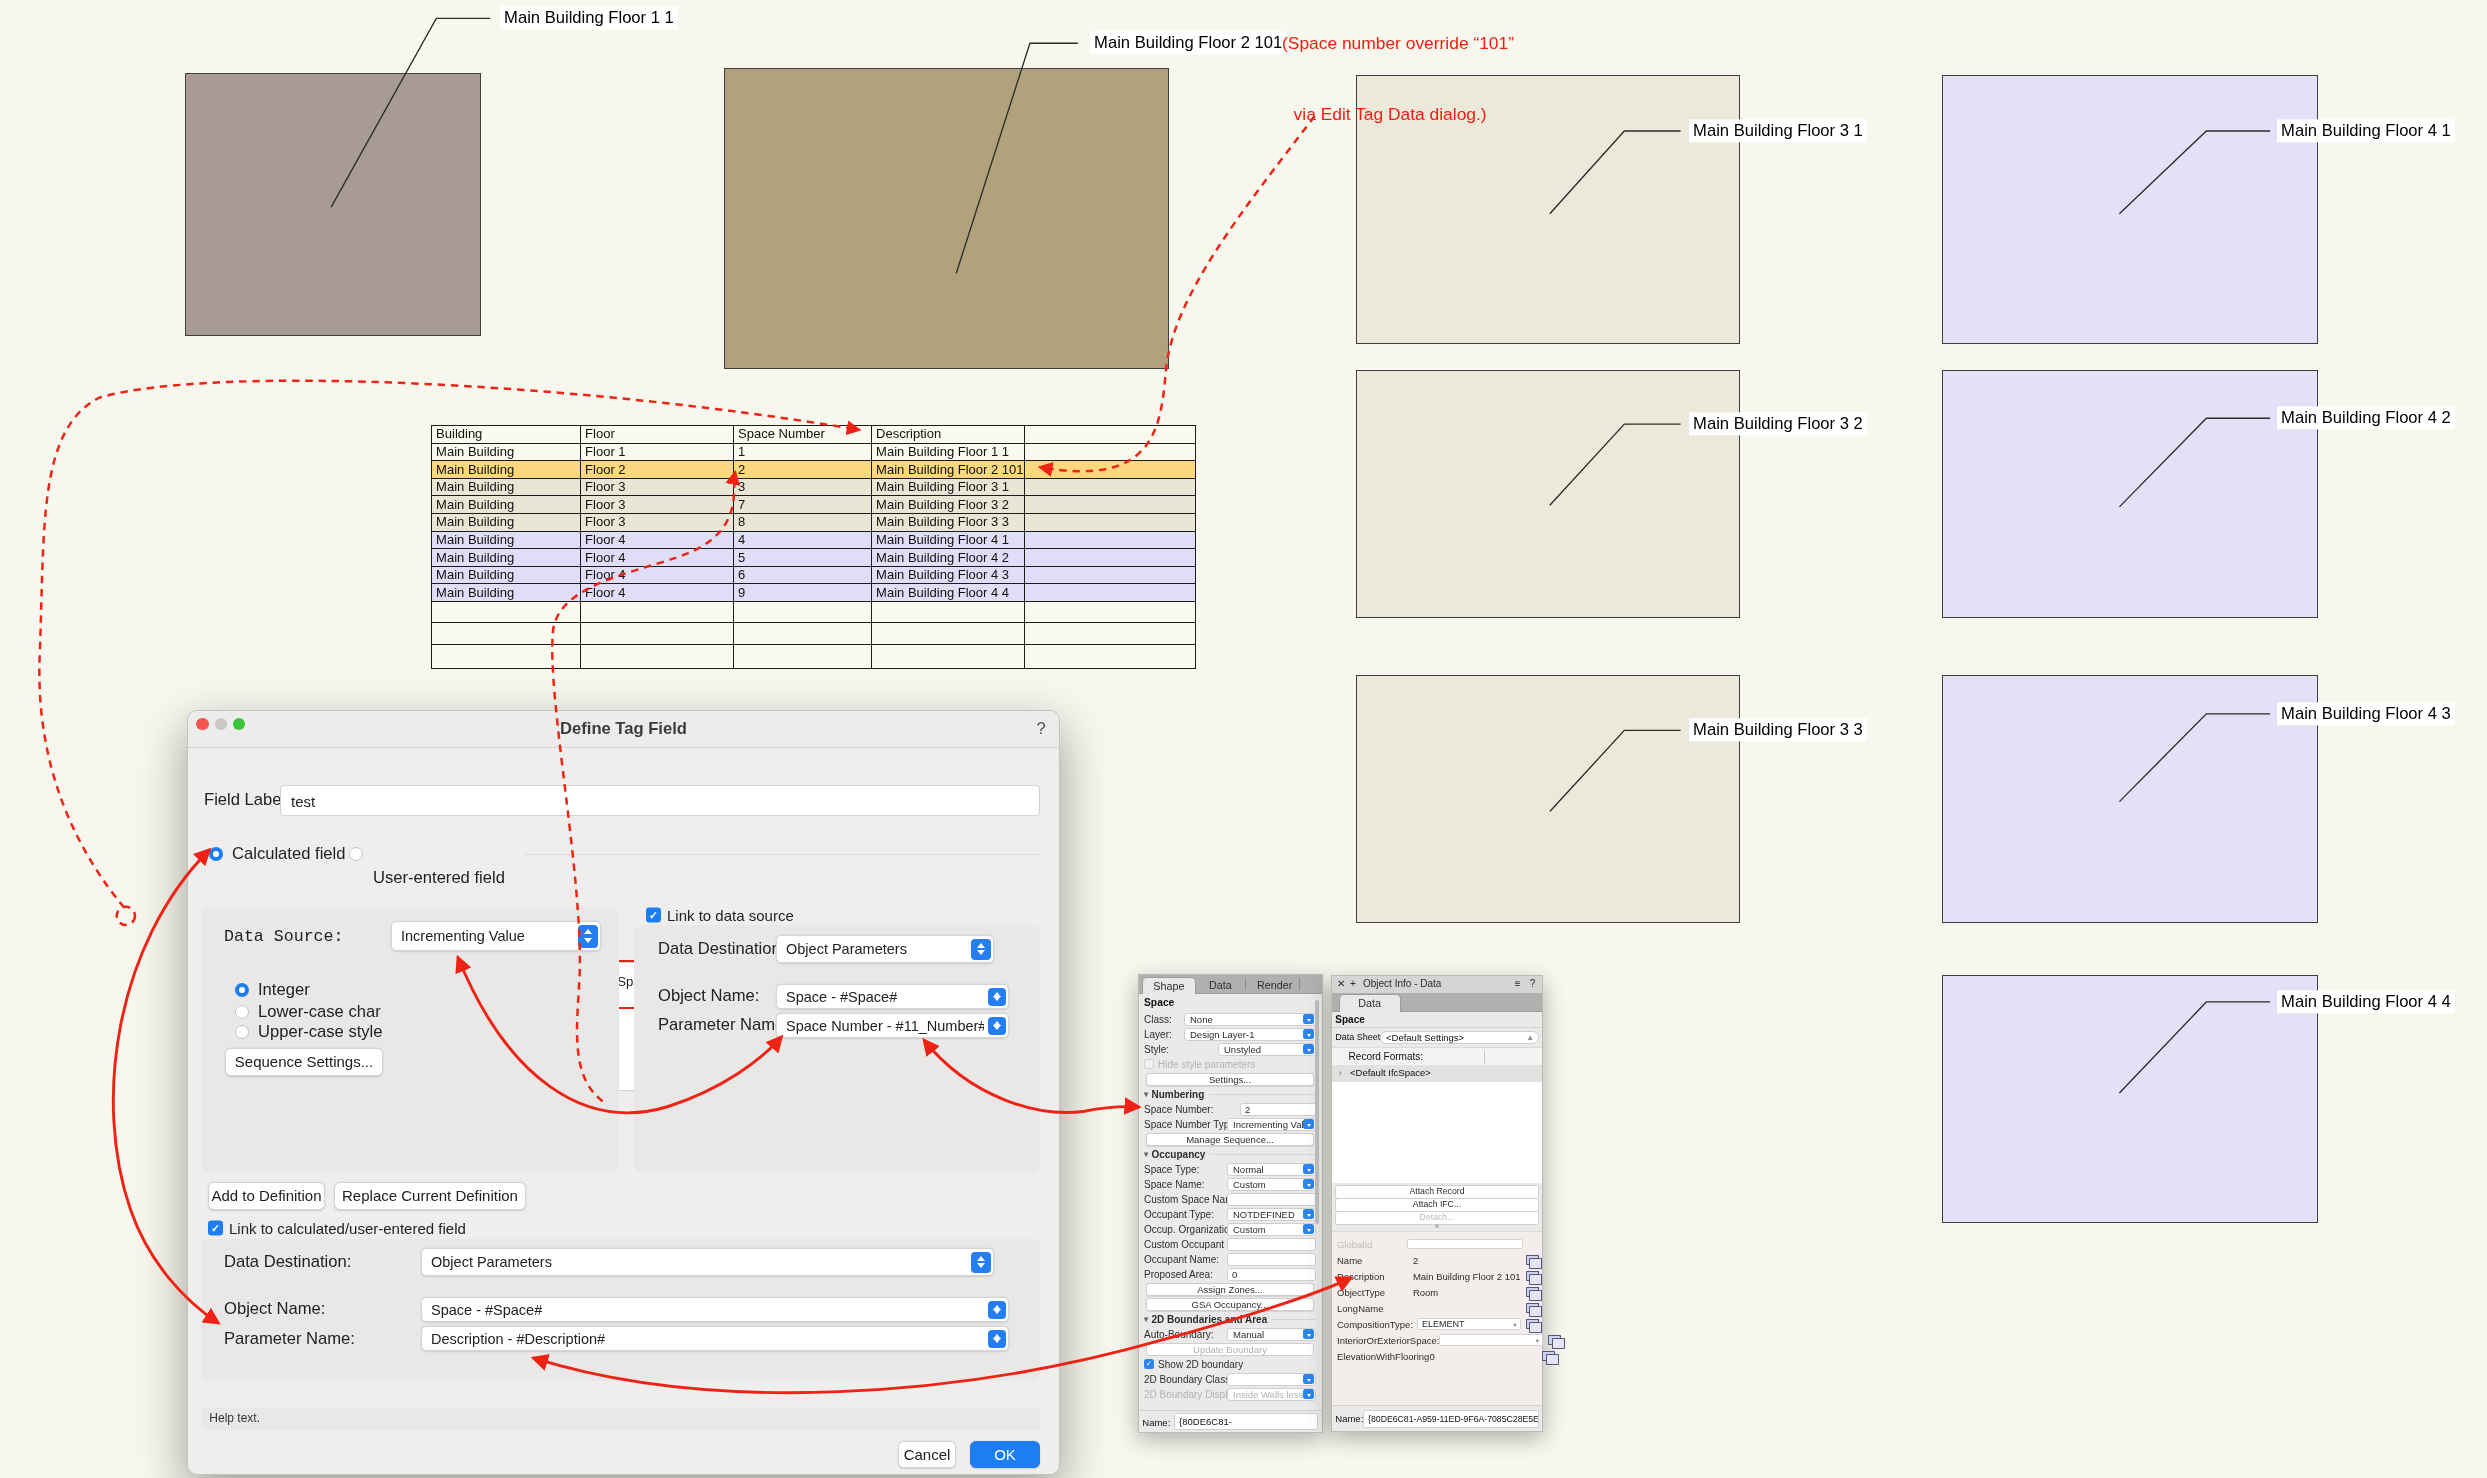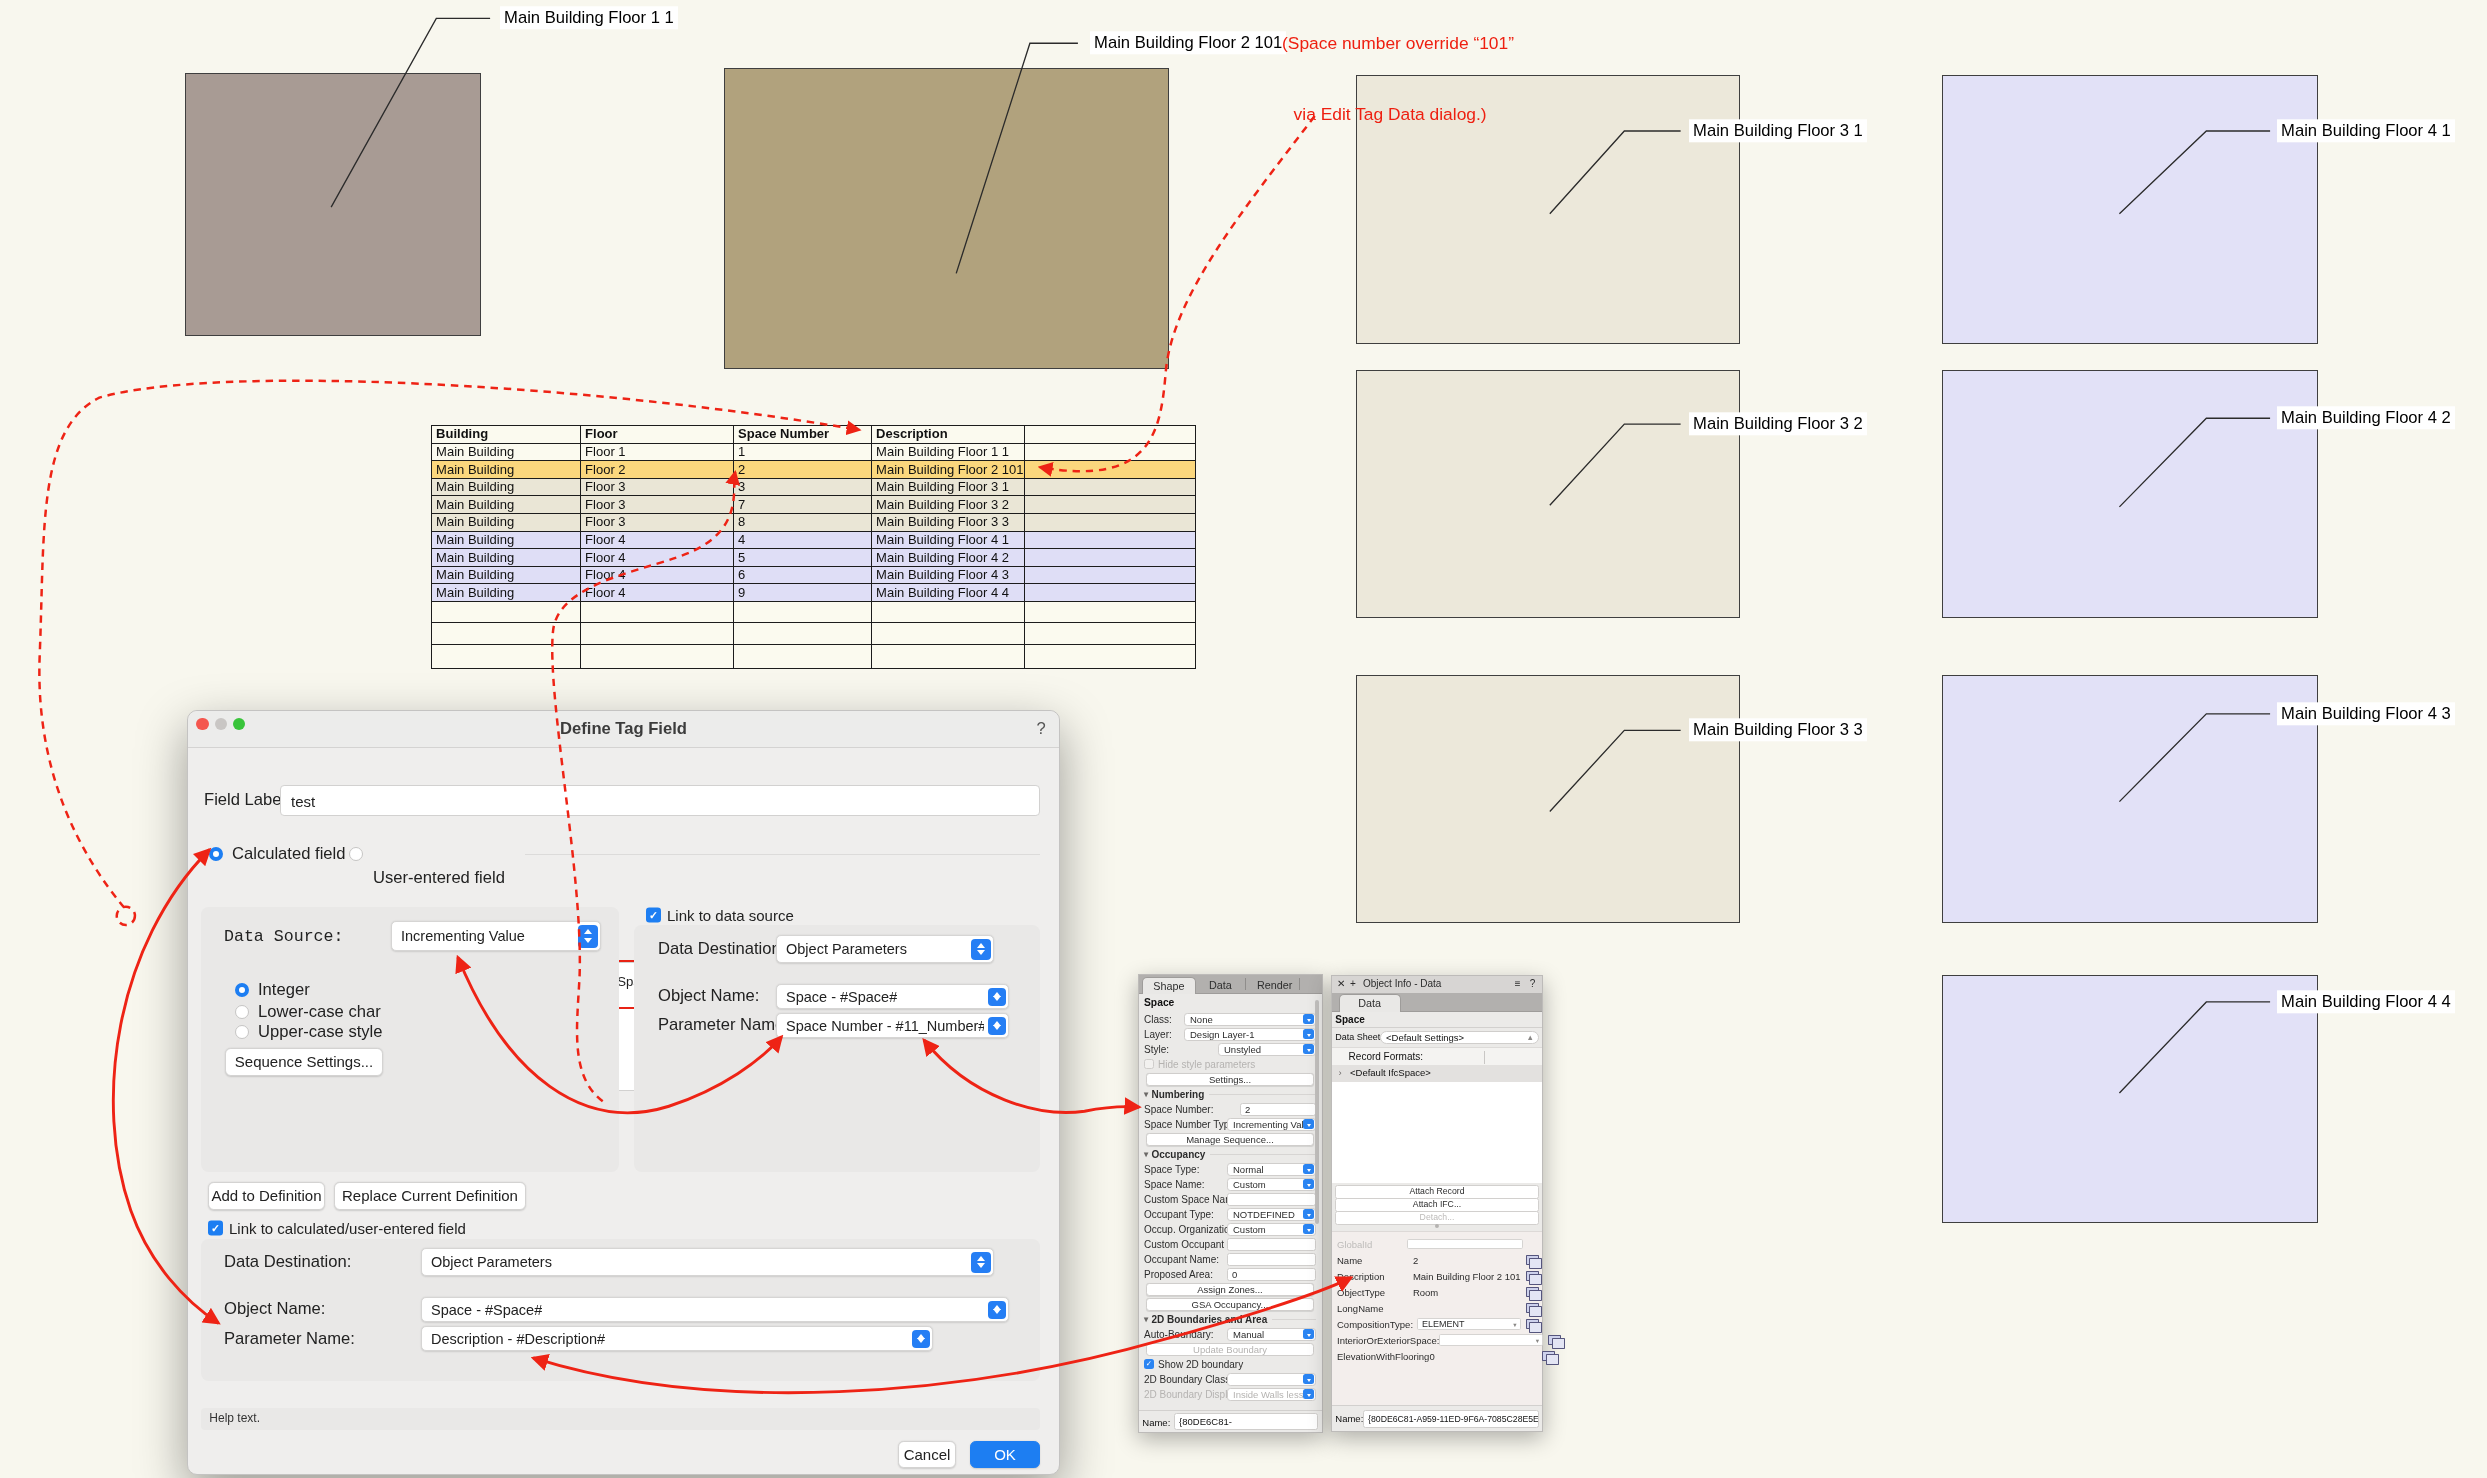--- a/index.html
+++ b/index.html
@@ -12,21 +12,21 @@
   .sp-beige{background:#ece8da;}
   .sp-lav{background:#e2e1f7;}
   .sp-label{position:absolute;font-size:16.6px;color:#000;background:#ffffff;padding:1.7px 4.1px;
             white-space:nowrap;transform:translateY(-50%);}
   .rednote{position:absolute;color:#ee1f10;font-size:17.4px;line-height:35px;white-space:nowrap;}
   
   .wtable{position:absolute;left:431px;top:425px;border-collapse:collapse;table-layout:fixed;
           background:#fbfaef;font-size:13px;}
   .wtable td,.wtable th{border:0.8px solid #1c1c1c;padding:0 0 0 4.1px;text-align:left;overflow:hidden;
           white-space:nowrap;font-weight:normal;height:16.6px;line-height:15.7px;}
-  .wtable th{font-weight:bold;}
+  .wtable th{font-weight:normal;}
   .wtable{border:1.7px solid #1c1c1c;}
   tr.tone-amber td{background:#fbd77d;}
   tr.tone-beige td{background:#eae6d6;}
   tr.tone-lav td{background:#dfdef6;}
   tr.tone-cream td{background:#fbfaef;}
   tr.h24 td{height:20px;} tr.h26 td{height:21.5px;} tr.h27 td{height:22.4px;}
   
   .dialog{position:absolute;left:187px;top:710px;width:873px;height:765px;background:#efeeed;
           border:0.8px solid #c4c3c2;border-radius:10px;box-shadow:0 18px 50px rgba(0,0,0,.38);
           box-sizing:border-box;}
@@ -338,21 +338,21 @@
   </div>
   <span class="lbl" style="left:224px;top:1309px;">Object Name:</span>
   <div class="pop" style="left:421px;top:1297px;width:588px;height:25px;">
     <span class="val">Space - #Space#</span>
     <span class="step" style="width:18px;">
         <span class="tri-u"></span>
         <span class="tri-d"></span>
       </span>
   </div>
   <span class="lbl" style="left:224px;top:1339px;">Parameter Name:</span>
-  <div class="pop" style="left:421px;top:1326px;width:512px;height:25px;">
+  <div class="pop" style="left:421px;top:1326px;width:588px;height:25px;">
     <span class="val">Description - #Description#</span>
     <span class="step" style="width:18px;">
         <span class="tri-u"></span>
         <span class="tri-d"></span>
       </span>
   </div>
 
   <div class="helpbar">Help text.</div>
   <div class="btn" style="left:898px;top:1441px;width:58px;height:26.5px;line-height:25px;">Cancel</div>
   <div class="btn primary" style="left:970px;top:1441px;width:70px;height:26.5px;line-height:25px;">OK</div>

